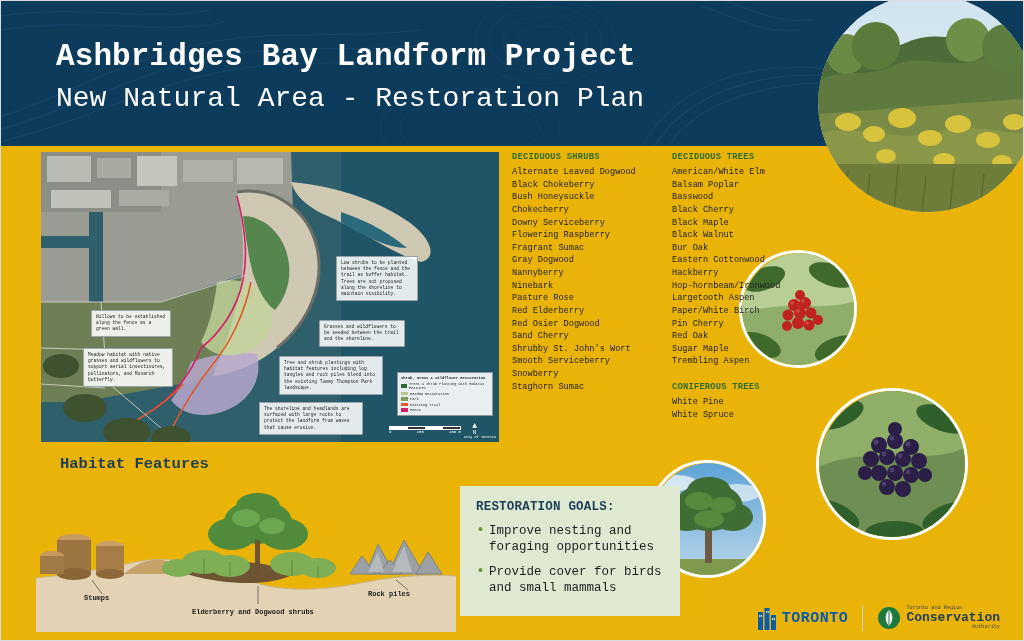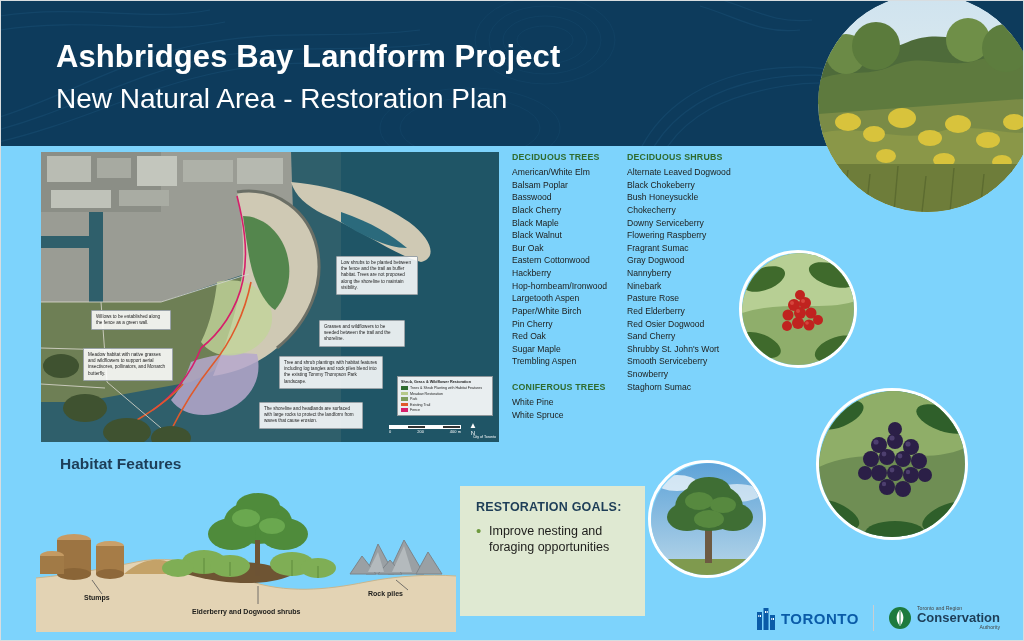--- a/index.html
+++ b/index.html
@@ -5,21 +5,22 @@
   * { box-sizing: border-box; }
   html, body {
     margin: 0; padding: 0;
     background: #ffffff;
     font-family: "Liberation Sans", sans-serif;
   }
   #page {
     position: relative;
     width: 1024px; height: 641px;
     overflow: hidden;
-    background: #7dd3fc;
+    background: #eab308;
+    font-family: Liberation Mono, monospace;
   }
   
   #header {
     position: absolute; left: 0; top: 0; width: 1024px; height: 146px;
     background: #0d3b5c;
     overflow: hidden;
   }
   #header-topo {
     position: absolute; inset: 0;
     opacity: .45;
@@ -112,21 +113,21 @@
   }
   #habitat-figure {
     position: absolute; left: 36px; top: 482px; width: 420px; height: 150px;
     overflow: hidden;
   }
   .hab-label {
     position: absolute; font-size: 7px; color: #1d1d1b; font-weight: bold;
   }
   
   #goals {
-    position: absolute; left: 460px; top: 486px; width: 185px; height: 130px;
+    position: absolute; left: 460px; top: 486px; width: 220px; height: 130px;
     background: #dfe9d2;
     padding: 14px 14px 4px 16px;
   }
   #goals h3 {
     margin: 0 0 10px 0; font-size: 12.5px; color: #1d3d57; font-weight: bold;
     letter-spacing: .2px;
   }
   #goals ul { margin: 0; padding: 0; list-style: none; }
   #goals li {
     position: relative; padding-left: 13px; margin-bottom: 10px;
@@ -464,20 +465,44 @@
       </div>
     </div>
     <div id="northarrow">
       <div style="font-size:8px;">▲</div>
       <div>N</div>
     </div>
     <div id="map-credit">City of Toronto</div>
   </div>
 
   <div id="lists">
+    <div class="list-col wide">
+      <div class="list-head">DECIDUOUS SHRUBS</div>
+      <ul>
+        <li>Alternate Leaved Dogwood</li>
+        <li>Black Chokeberry</li>
+        <li>Bush Honeysuckle</li>
+        <li>Chokecherry</li>
+        <li>Downy Serviceberry</li>
+        <li>Flowering Raspberry</li>
+        <li>Fragrant Sumac</li>
+        <li>Gray Dogwood</li>
+        <li>Nannyberry</li>
+        <li>Ninebark</li>
+        <li>Pasture Rose</li>
+        <li>Red Elderberry</li>
+        <li>Red Osier Dogwood</li>
+        <li>Sand Cherry</li>
+        <li>Shrubby St. John's Wort</li>
+        <li>Smooth Serviceberry</li>
+        <li>Snowberry</li>
+        <li>Staghorn Sumac</li>
+      </ul>
+    </div>
+
     <div class="list-col">
       <div class="list-head">DECIDUOUS TREES</div>
       <ul>
         <li>American/White Elm</li>
         <li>Balsam Poplar</li>
         <li>Basswood</li>
         <li>Black Cherry</li>
         <li>Black Maple</li>
         <li>Black Walnut</li>
         <li>Bur Oak</li>
@@ -490,44 +515,20 @@
         <li>Red Oak</li>
         <li>Sugar Maple</li>
         <li>Trembling Aspen</li>
       </ul>
       <div class="list-head second">CONIFEROUS TREES</div>
       <ul>
         <li>White Pine</li>
         <li>White Spruce</li>
       </ul>
     </div>
-
-    <div class="list-col wide">
-      <div class="list-head">DECIDUOUS SHRUBS</div>
-      <ul>
-        <li>Alternate Leaved Dogwood</li>
-        <li>Black Chokeberry</li>
-        <li>Bush Honeysuckle</li>
-        <li>Chokecherry</li>
-        <li>Downy Serviceberry</li>
-        <li>Flowering Raspberry</li>
-        <li>Fragrant Sumac</li>
-        <li>Gray Dogwood</li>
-        <li>Nannyberry</li>
-        <li>Ninebark</li>
-        <li>Pasture Rose</li>
-        <li>Red Elderberry</li>
-        <li>Red Osier Dogwood</li>
-        <li>Sand Cherry</li>
-        <li>Shrubby St. John's Wort</li>
-        <li>Smooth Serviceberry</li>
-        <li>Snowberry</li>
-        <li>Staghorn Sumac</li>
-      </ul>
-    </div>
   </div>
 
   <div id="habitat-title">Habitat Features</div>
 
   <div id="habitat-figure">
     <svg viewBox="0 0 420 150" width="420" height="150" preserveAspectRatio="none">
 
       <path d="M0,96 C40,92 70,86 100,80 C140,72 170,84 210,98 C250,112 290,108 330,100 C360,94 392,92 420,94 L420,150 L0,150 Z" fill="#e3d3b4"></path>
       <path d="M0,96 C40,92 70,86 100,80 C140,72 170,84 210,98 C250,112 290,108 330,100 C360,94 392,92 420,94" fill="none" stroke="#c9b68e" stroke-width="1"></path>
 
@@ -592,20 +593,21 @@
     </svg>
     <div class="hab-label" style="left:48px; top:112px;">Stumps</div>
     <div class="hab-label" style="left:332px; top:108px;">Rock piles</div>
     <div class="hab-label" style="left:156px; top:126px;">Elderberry and Dogwood shrubs</div>
   </div>
 
   <div id="goals">
     <h3>RESTORATION GOALS:</h3>
     <ul>
       <li>Improve nesting and foraging opportunities</li>
+      <li>Provide cover for birds and small mammals</li>
     </ul>
   </div>
 
   <div id="logos">
     <div id="toronto-logo">
       <svg width="20" height="24" viewBox="0 0 20 24">
         <rect x="1" y="6" width="5" height="18" fill="#0a5ba8"></rect>
         <rect x="7.5" y="2" width="5" height="22" fill="#0a5ba8"></rect>
         <rect x="14" y="9" width="5" height="15" fill="#0a5ba8"></rect>
         <rect x="2.3" y="9" width="1" height="2" fill="#fff"></rect>

